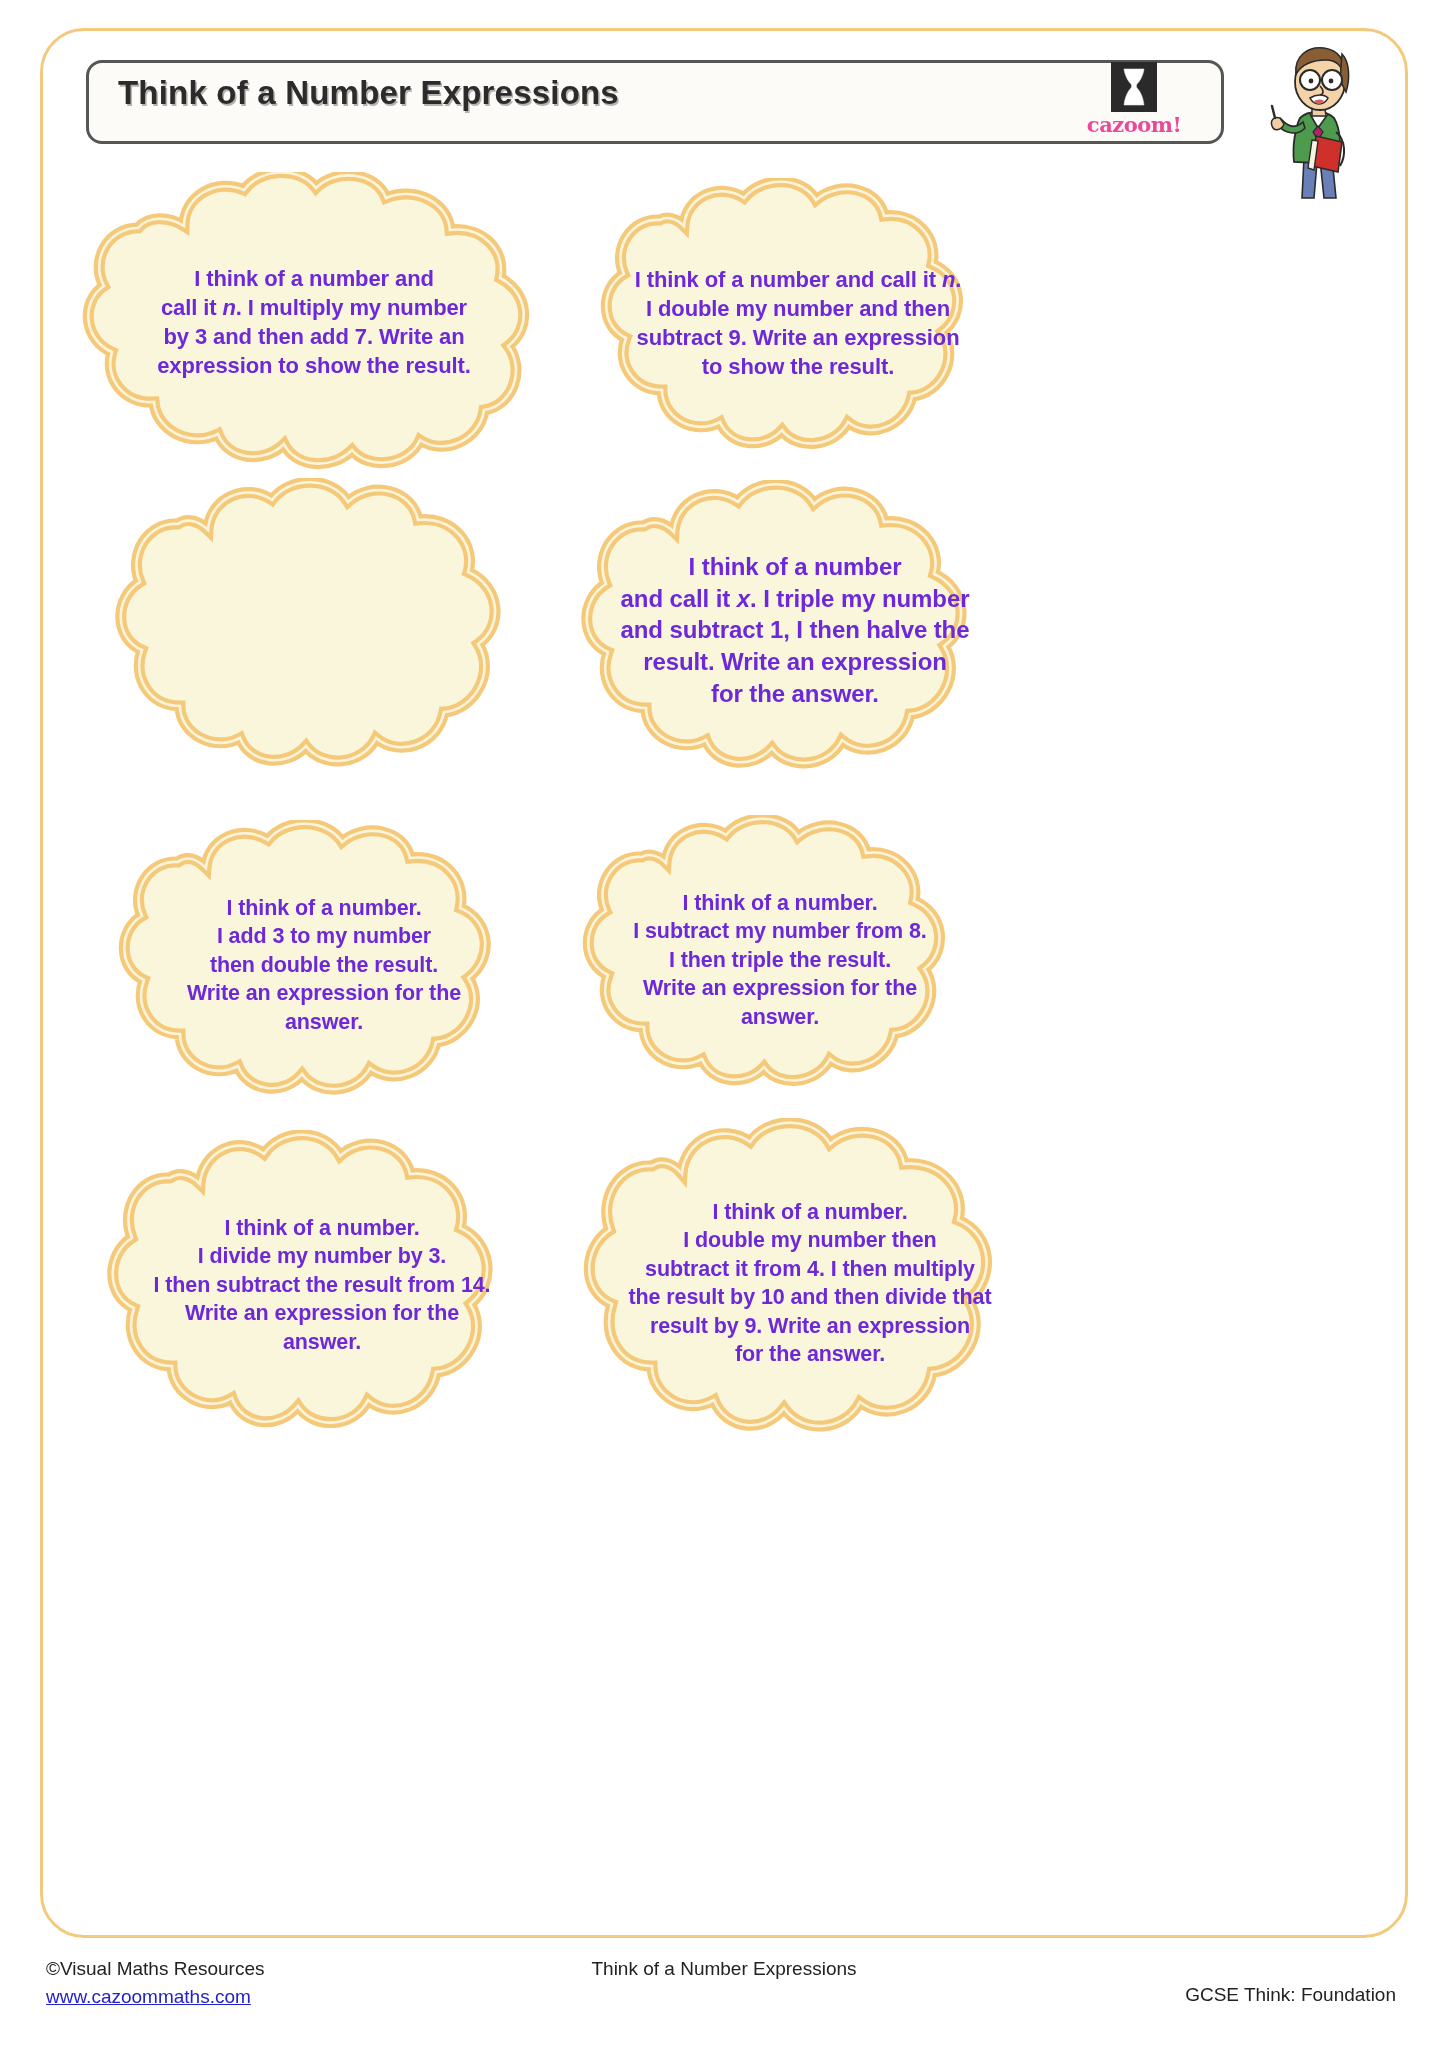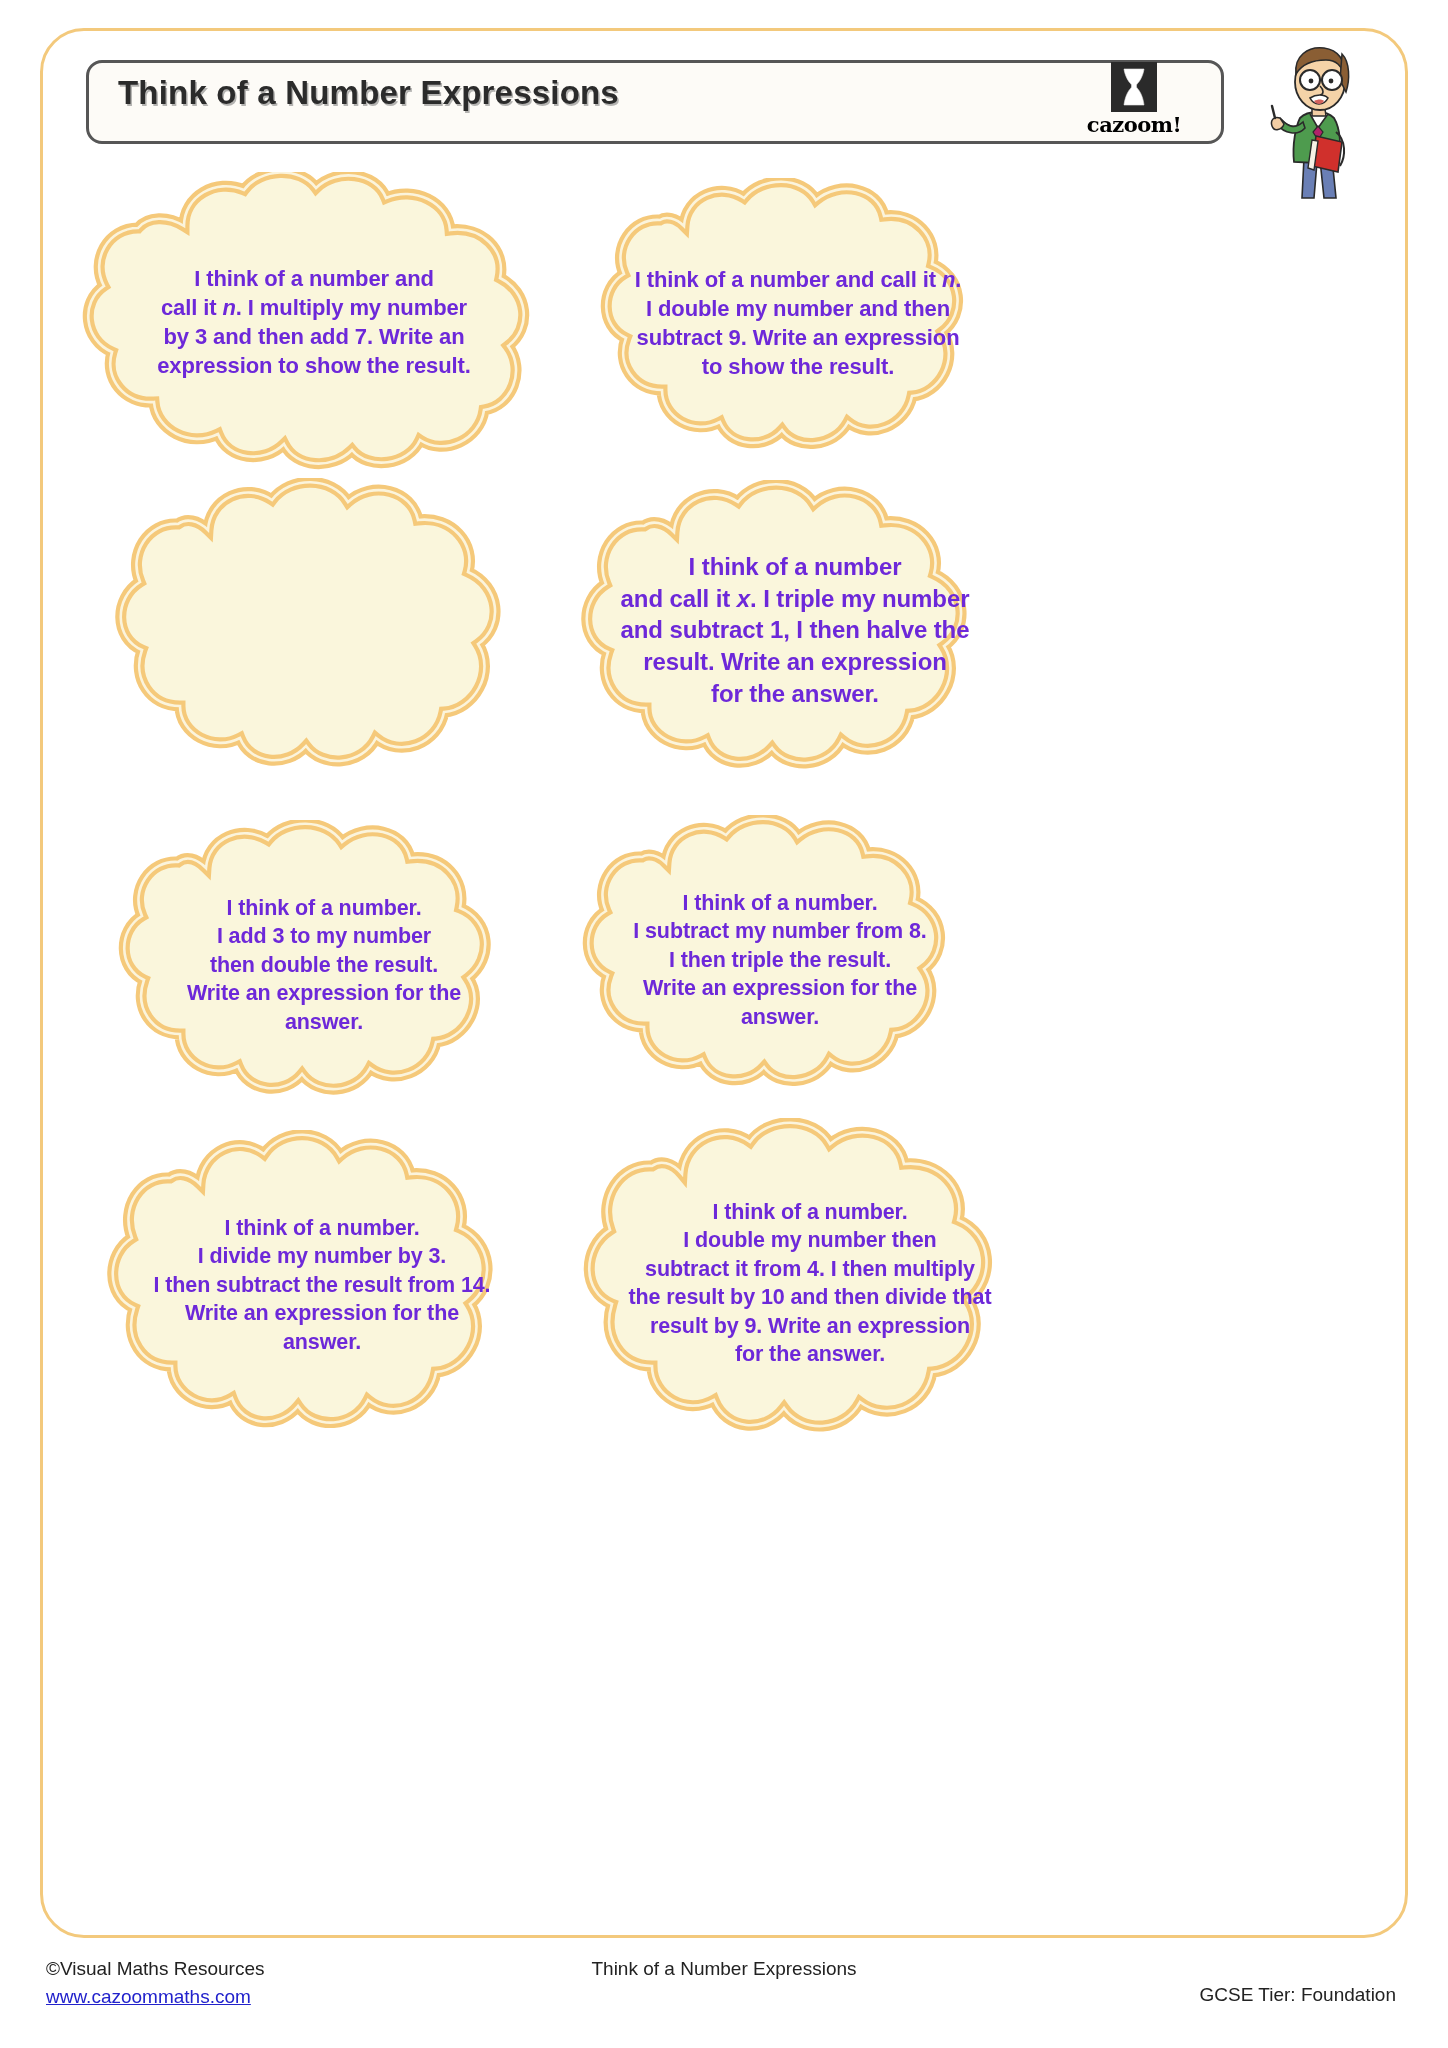--- a/index.html
+++ b/index.html
@@ -69,21 +69,21 @@
     display: flex;
     align-items: center;
     justify-content: center;
   }
   #brand-mark svg { display: block; }
   #brand-word {
     margin-top: 2px;
     font-family: "DejaVu Serif", serif;
     font-size: 21px;
     font-weight: bold;
-    color: #000000;
+    color: #ec4899;
     letter-spacing: -0.5px;
     line-height: 1;
   }
 
   
   #mascot {
     position: absolute;
     left: 1258px;
     top: 40px;
     width: 116px;
@@ -343,14 +343,14 @@
 </div>
 
 <div id="footer">
   <div id="footer-left">
     <div>©Visual Maths Resources</div>
     <a id="footer-link" href="#">www.cazoommaths.com</a>
   </div>
   <div id="footer-center">
     <div>Think of a Number Expressions</div>
   </div>
-  <div id="footer-right">GCSE Tier: Foundation</div>
+  <div id="footer-right">GCSE Think: Foundation</div>
 </div>
 
 </body></html>

